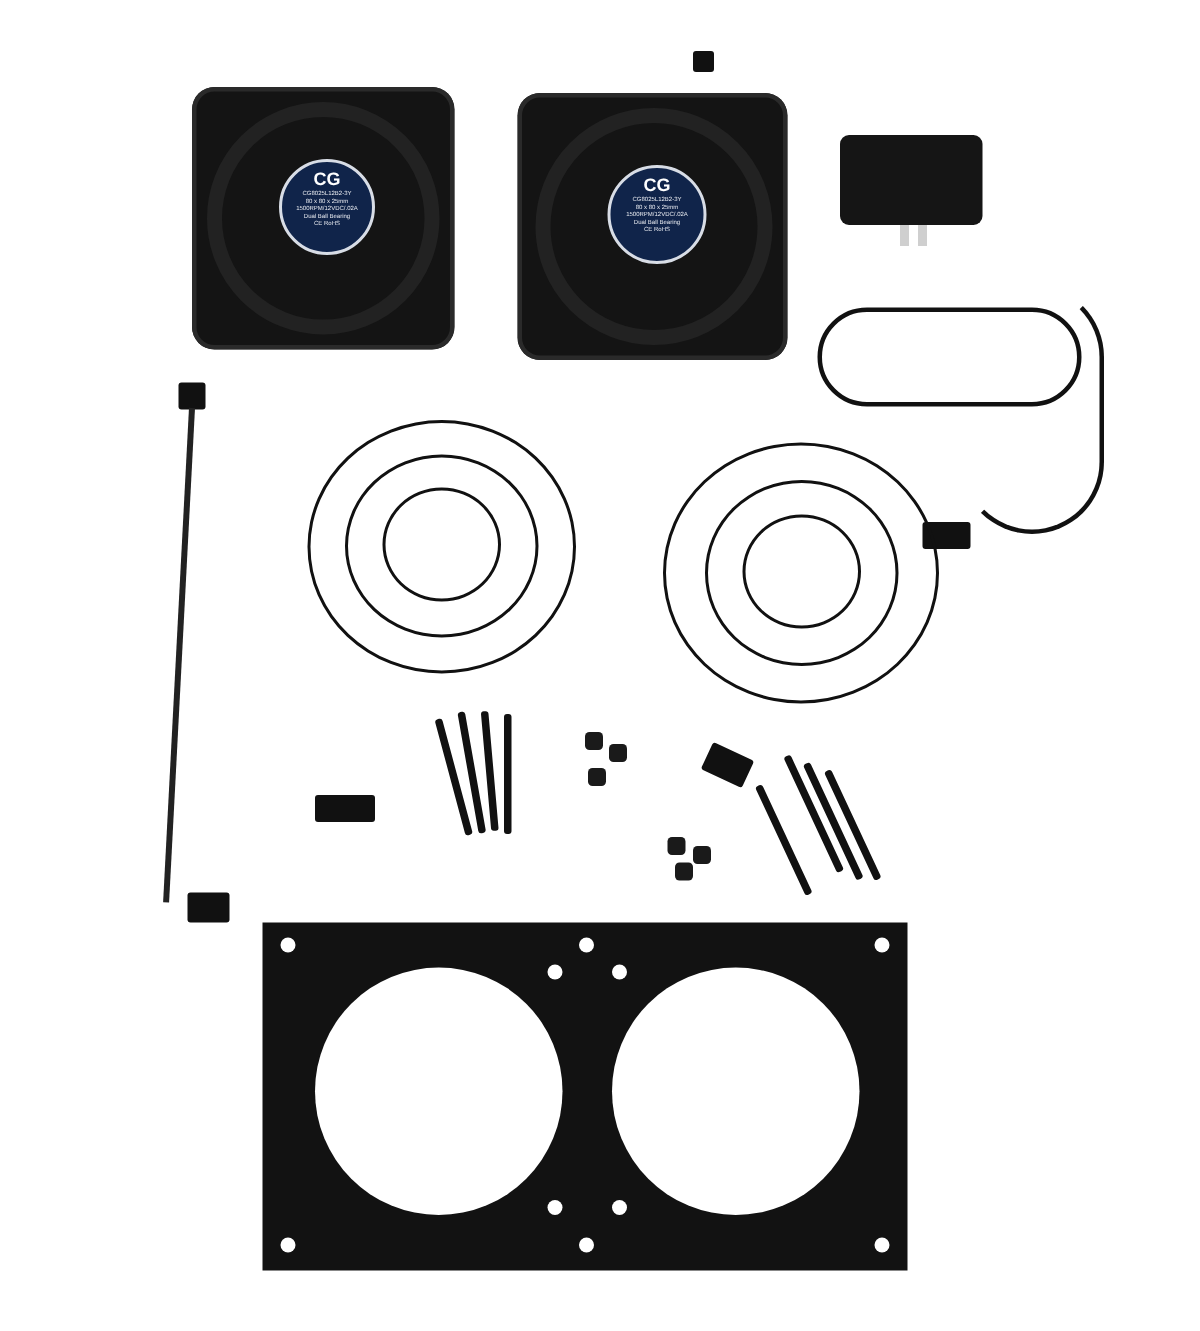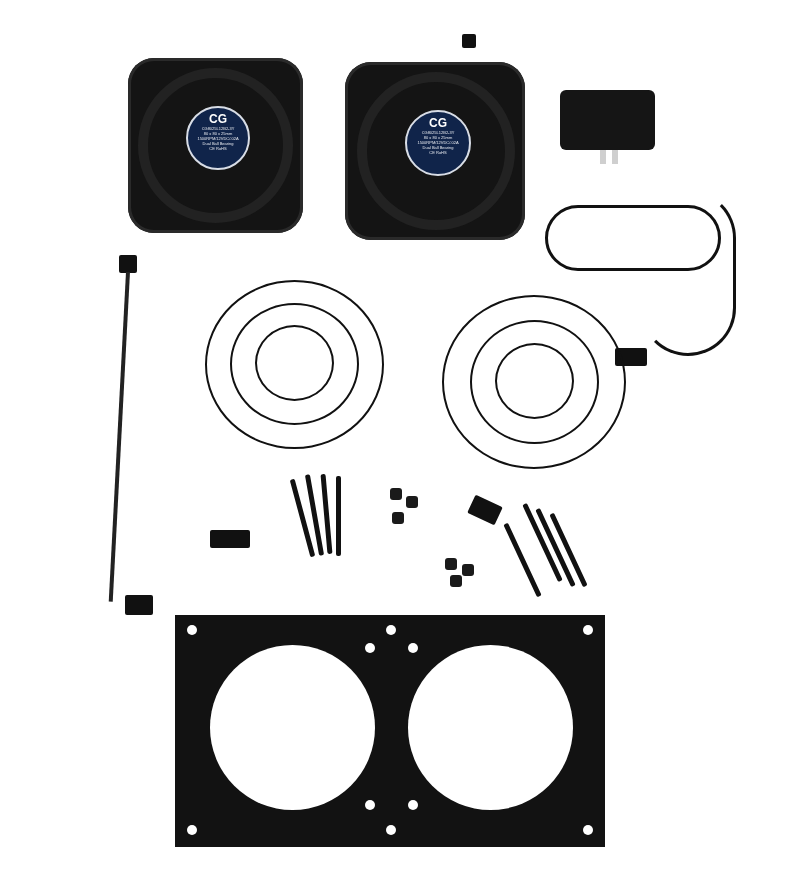--- a/index.html
+++ b/index.html
@@ -1,18 +1,18 @@
 <!DOCTYPE html>
 <html><head>
 <meta charset="utf-8">
 <style>
   html,body{margin:0;padding:0;background:#ffffff;}
   body{width:800px;height:887px;position:relative;overflow:hidden;font-family:"Liberation Sans",sans-serif;}
   .abs{position:absolute;}
-  .fan{background:#141414;border-radius:26px;box-shadow:inset 0 0 0 3px #2a2a2a;}
+  .fan{background:#141414;border-radius:15px;box-shadow:inset 0 0 0 3px #2a2a2a;}
   .fan .hub{position:absolute;border-radius:50%;background:#10244a;border:2px solid #d8dde6;color:#fff;text-align:center;overflow:hidden;}
   .fan .blade{position:absolute;border-radius:50%;border:10px solid #222;}
   .hub .logo{font-weight:bold;font-size:12px;margin-top:4px;color:#fff;}
   .hub .txt{font-size:4px;line-height:5px;color:#e6e9ef;}
   .adapter{background:#151515;border-radius:6px;}
   .prong{background:#cfcfcf;}
   .cable{border:3px solid #111;border-radius:40px;}
   .guard{border-radius:50%;border:2px solid #111;}
   .screw{background:#111;border-radius:2px;}
   .plate{background:#121212;}

